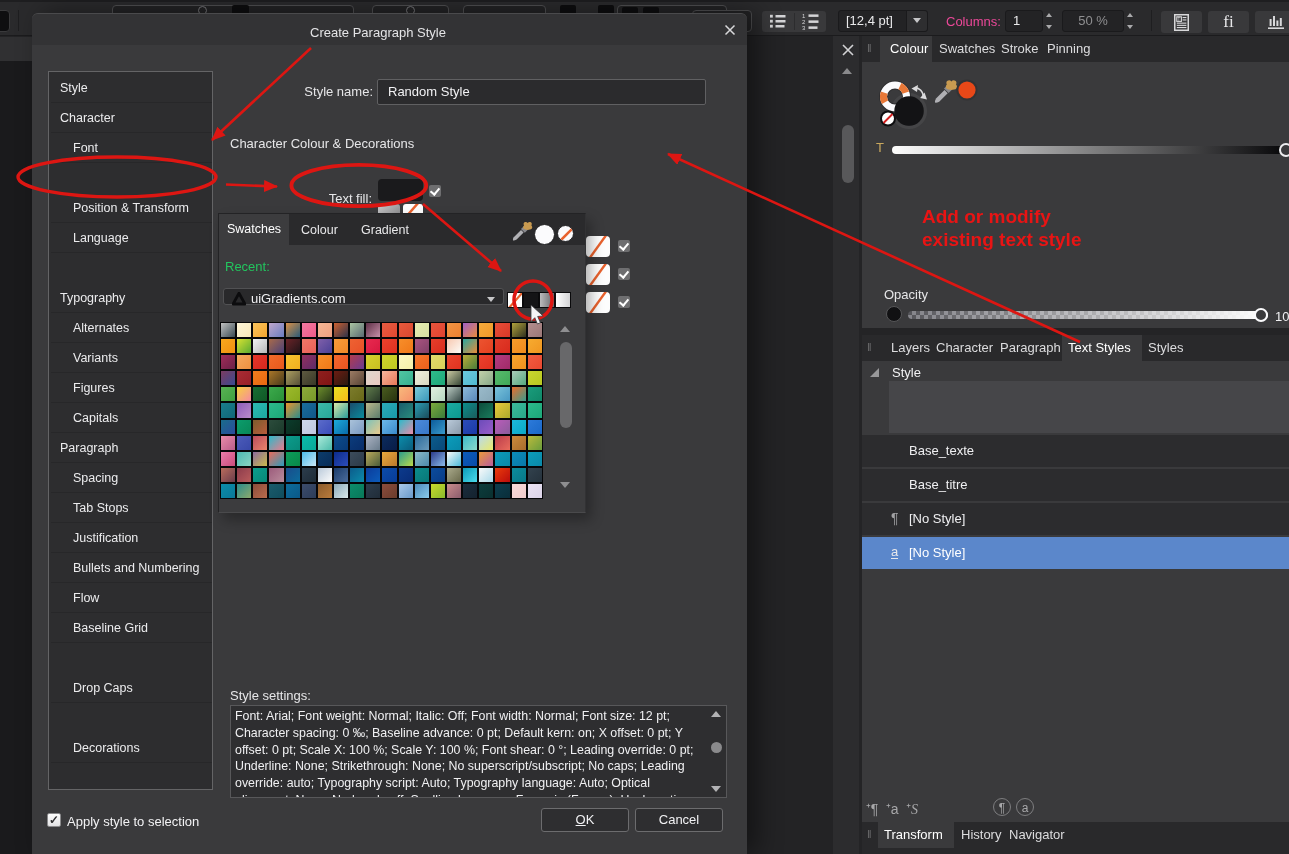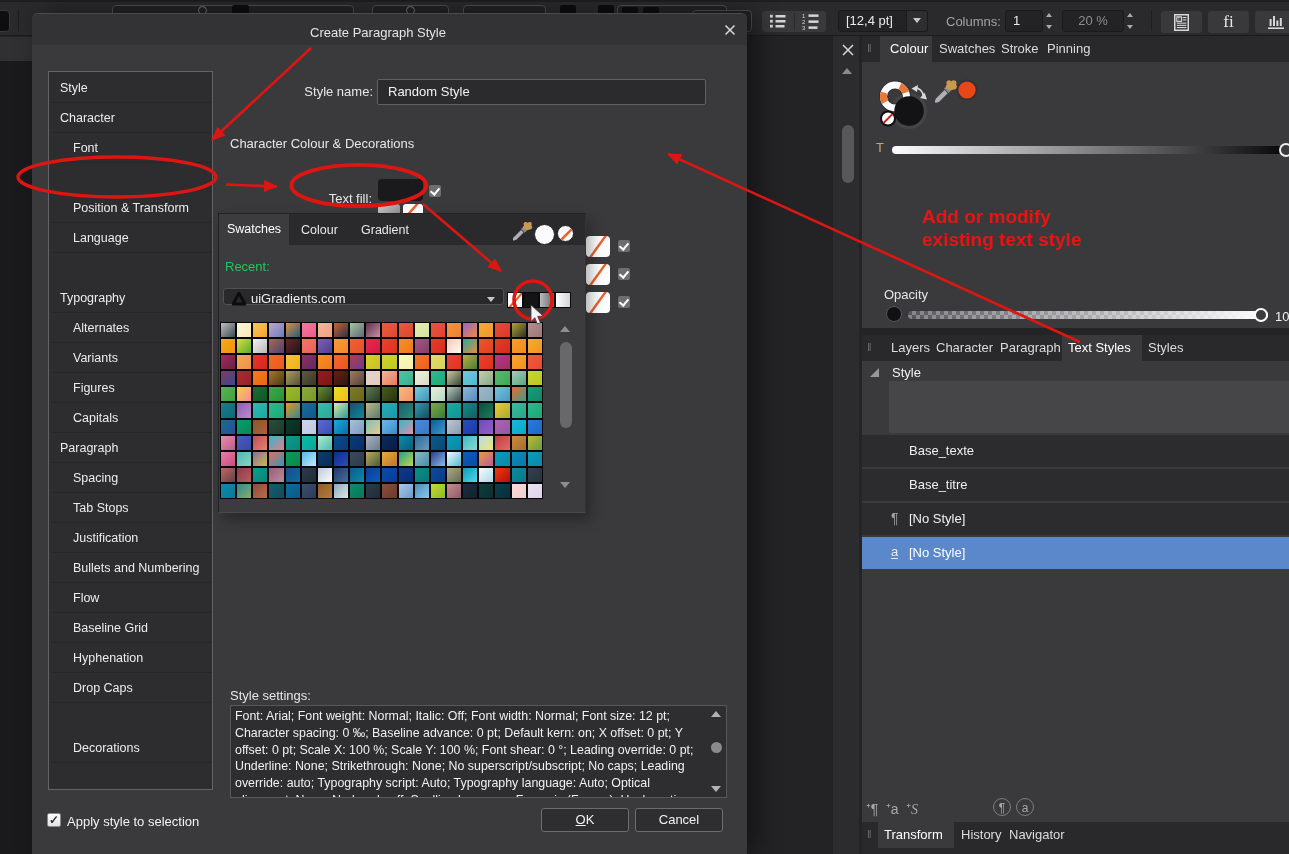--- a/index.html
+++ b/index.html
@@ -84,24 +84,24 @@
     <text x="0" y="17" font-size="6" fill="#d4d4d6" font-family="Liberation Sans">3</text>
     <rect x="6.5" y="1.4" width="10" height="2.5" fill="#d4d4d6"></rect>
       <rect x="6.5" y="7.4" width="10" height="2.5" fill="#d4d4d6"></rect>
       <rect x="6.5" y="13.4" width="9" height="2.5" fill="#d4d4d6"></rect>
   </svg>
 
   <div class="tinput" style="left:838px;width:90px;padding-left:7px">[12,4 pt]</div>
   <div style="position:absolute;left:906px;top:9px;width:1px;height:20px;background:#1a1a1c"></div>
   <div style="position:absolute;left:907px;top:9px;width:20px;height:20px;background:#2e2e30;border-radius:0 3px 3px 0"></div>
   <div style="position:absolute;left:913px;top:16px;border:4.5px solid transparent;border-top:5.5px solid #c6c6c8"></div>
-  <div class="dlabel" style="left:946px;top:12px;color:#a3a3a3">Columns:</div>
+  <div class="dlabel" style="left:946px;top:12px;color:#ec4899">Columns:</div>
   <div class="tinput" style="left:1005px;width:38px;padding-left:7px">1</div>
   <div class="spin" style="left:1043px"></div>
-  <div class="tinput" style="left:1062px;width:62px;color:#8e8e90;text-align:center">20 %</div>
+  <div class="tinput" style="left:1062px;width:62px;color:#8e8e90;text-align:center">50 %</div>
   <div class="spin" style="left:1124px"></div>
   <div class="tsep" style="left:1151px"></div>
   <div class="tbtn" style="left:1161px;width:41px">
     <svg width="15" height="17" viewBox="0 0 15 17">
         <rect x="0.75" y="0.75" width="13.5" height="15.5" fill="none" stroke="#d8d8da" stroke-width="1.5"></rect>
         <rect x="2.8" y="2.8" width="4.6" height="4.6" fill="none" stroke="#d8d8da" stroke-width="1.1"></rect>
         <text x="3.4" y="6.6" font-size="4.6" fill="#d8d8da" font-family="Liberation Sans">T</text>
         <rect x="8.6" y="3" width="3.8" height="1.1" fill="#d8d8da"></rect>
         <rect x="8.6" y="5.4" width="3.8" height="1.1" fill="#d8d8da"></rect>
         <rect x="2.8" y="8.6" width="9.6" height="1.1" fill="#d8d8da"></rect>
@@ -239,21 +239,20 @@
       <div class="li sub" style="top:271px">Variants</div>
       <div class="li sub" style="top:301px">Figures</div>
       <div class="li sub" style="top:331px">Capitals</div>
       <div class="li" style="top:361px">Paragraph</div>
       <div class="li sub" style="top:391px">Spacing</div>
       <div class="li sub" style="top:421px">Tab Stops</div>
       <div class="li sub" style="top:451px">Justification</div>
       <div class="li sub" style="top:481px">Bullets and Numbering</div>
       <div class="li sub" style="top:511px">Flow</div>
       <div class="li sub" style="top:541px">Baseline Grid</div>
-      <div class="li sub" style="top:571px">Hyphenation</div>
       <div class="li sub" style="top:601px">Drop Caps</div>
       <div class="li sub" style="top:661px">Decorations</div>
     </div>
 <div class="dlabel" style="left:255px;top:65px;width:86px;height:26px;line-height:26px;text-align:right">Style name:</div>
 <div class="dinput" style="left:345px;top:65px;width:329px;height:26px;line-height:24px;padding-left:10px">Random Style</div>
 <div class="dlabel" style="left:198px;top:122px">Character Colour &amp; Decorations</div>
 <div class="dlabel" style="left:258px;top:172px;width:82px;height:26px;line-height:26px;text-align:right">Text fill:</div>
 <div class="abs" style="left:346px;top:165px;width:45px;height:22px;border-radius:4px;background:#1a1a1c"></div>
 <div class="chk" style="left:397px;top:171px"></div>
 

